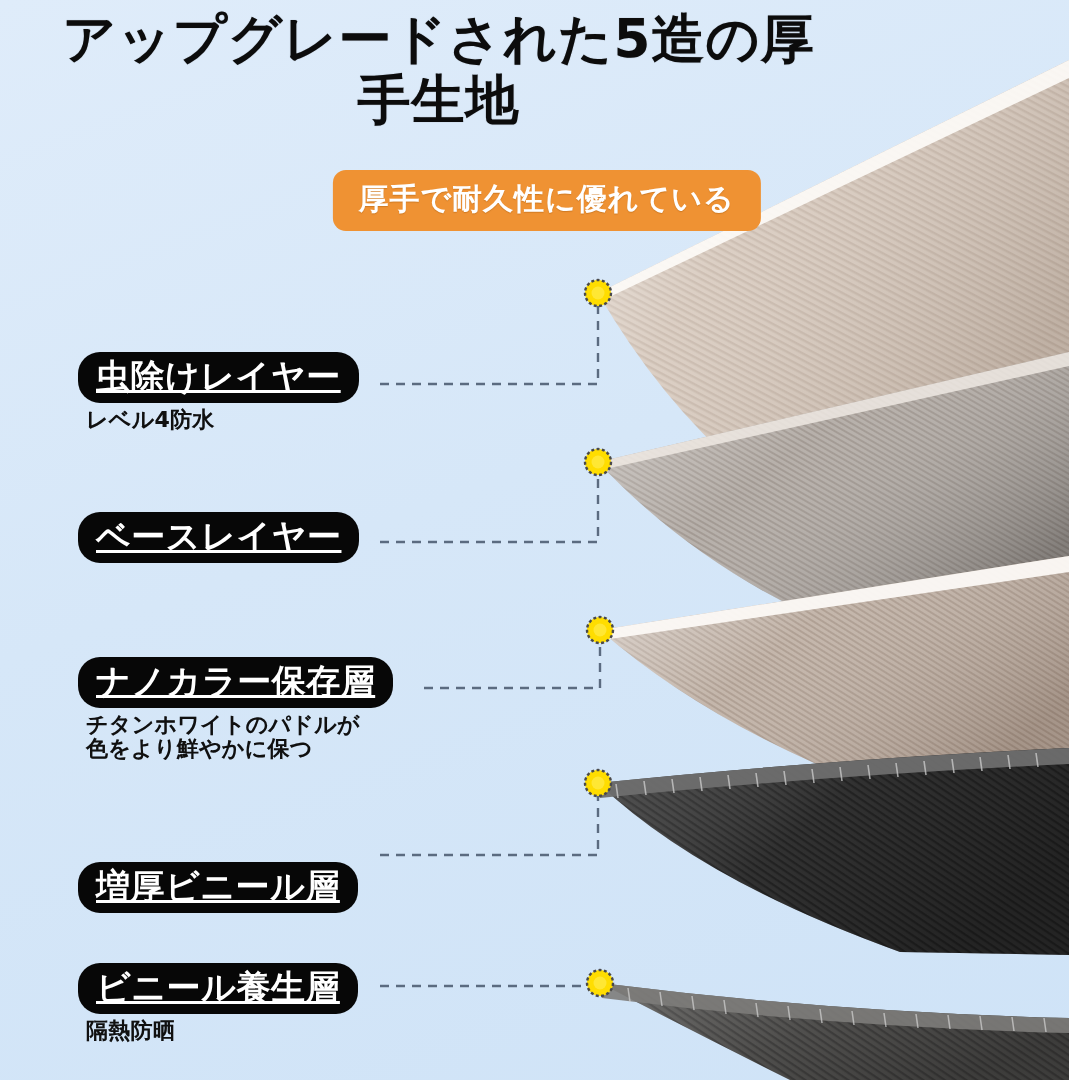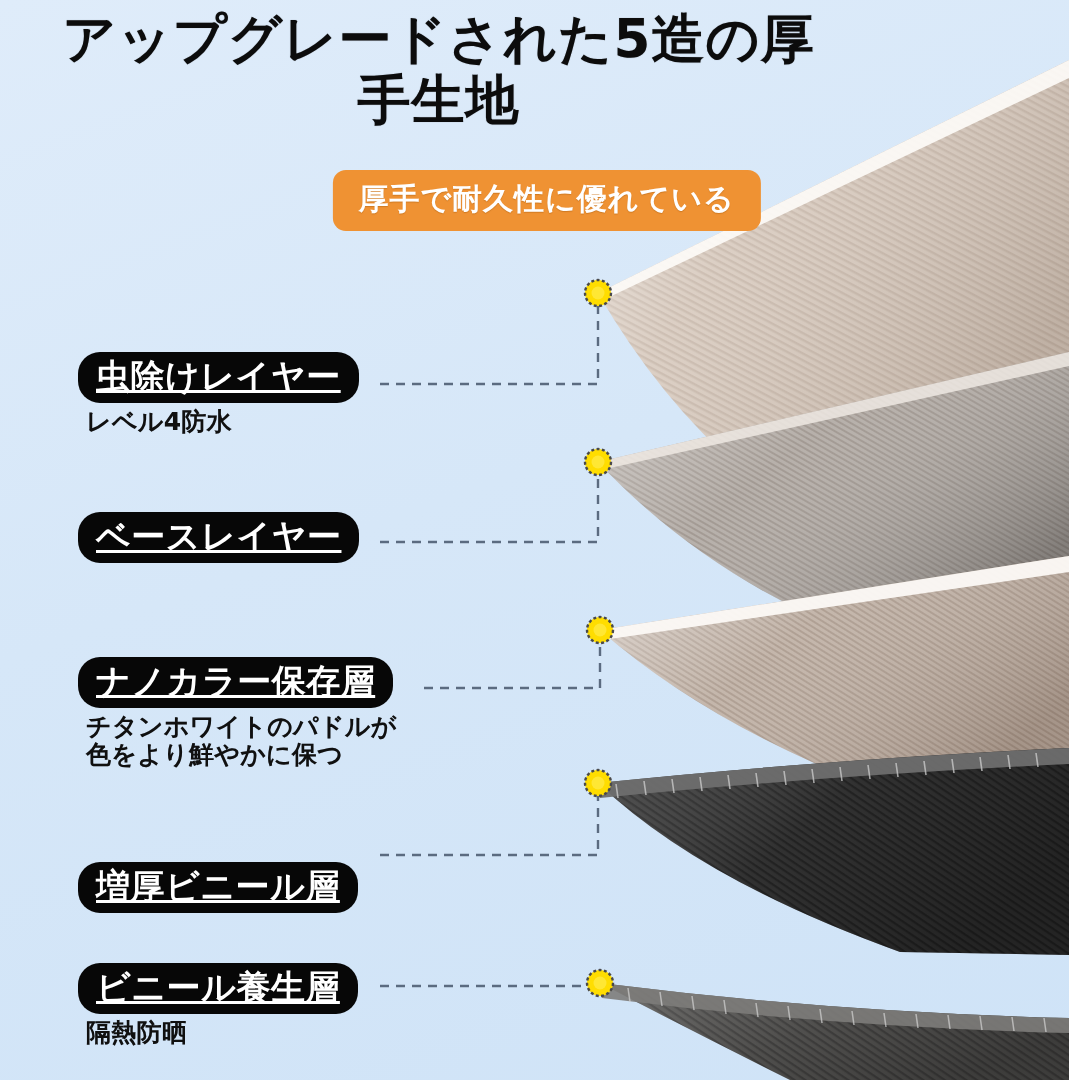--- a/index.html
+++ b/index.html
@@ -62,21 +62,21 @@
     border-radius:22px;
     padding:6px 18px 8px;
     font-size:34px;font-weight:700;
     line-height:1.08;
     white-space:nowrap;
     letter-spacing:.5px;
     text-decoration:underline;
   }
   .desc{
     color:#101010;
-    font-size:25px;
+    font-size:22px;
     font-weight:600;
     line-height:1.12;
     margin-top:5px;
     margin-left:8px;
     white-space:pre-line;
     letter-spacing:.3px;
     text-shadow:0 0 .5px rgba(0,0,0,.25);
   }
 
   .c1{left:78px;top:352px;}

